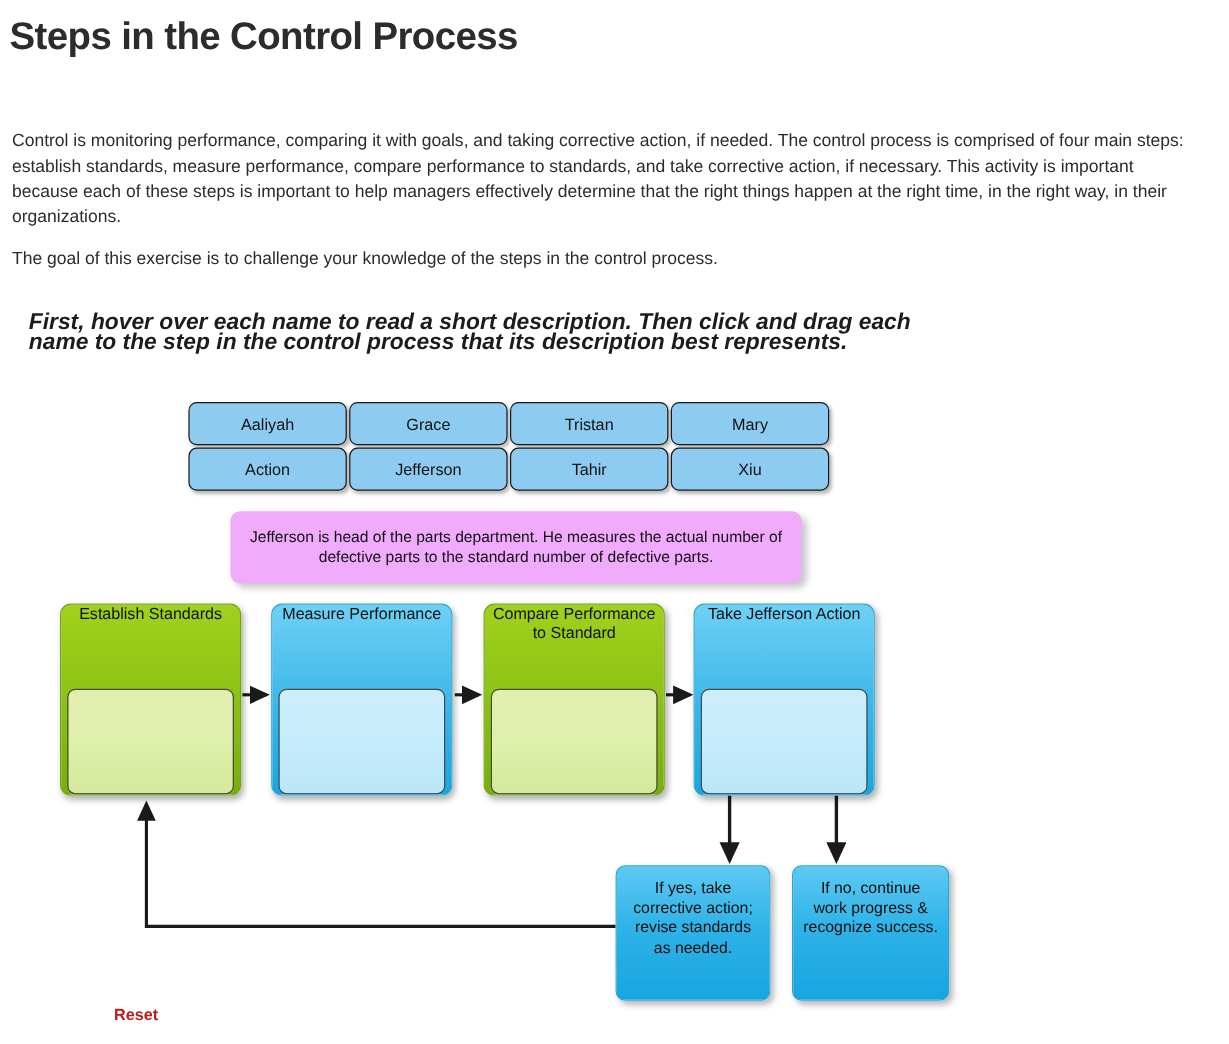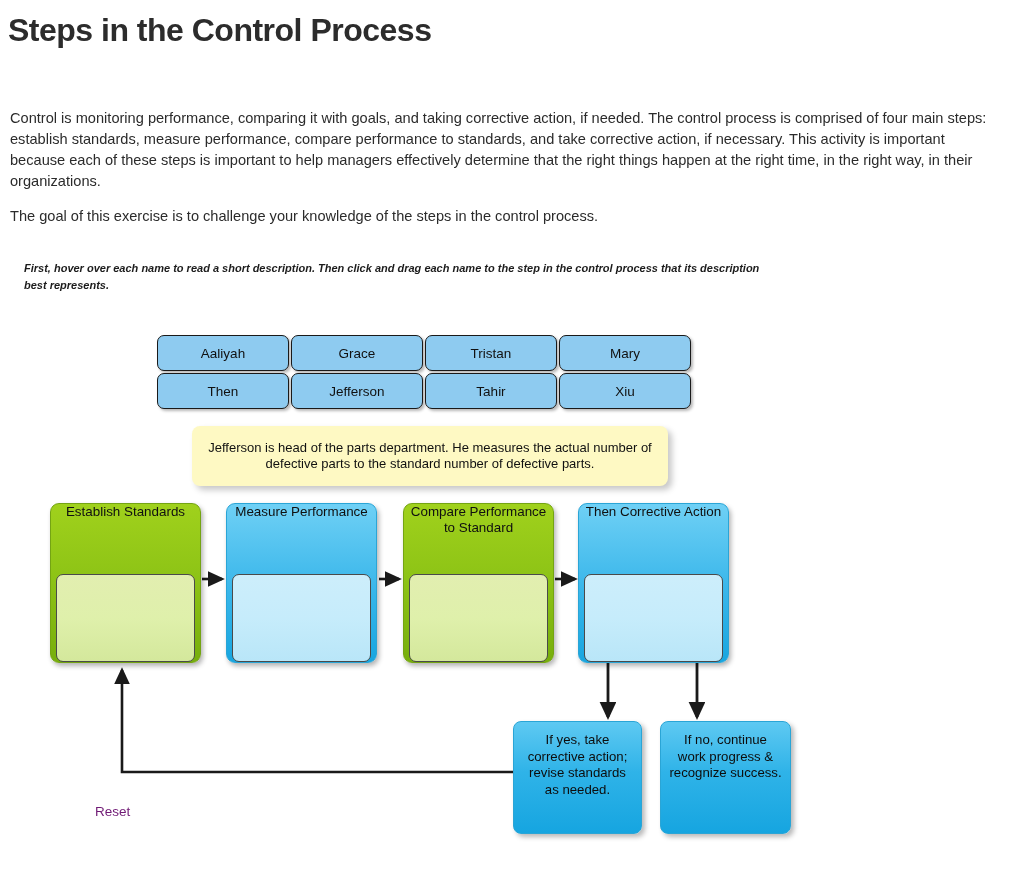--- a/index.html
+++ b/index.html
@@ -43,21 +43,21 @@
     width: 984px;
     font-size: 14.6px;
     line-height: 21px;
     color: #2b2b2b;
   }
   .instruction {
     position: absolute;
     left: 24px;
     top: 260px;
     width: 740px;
-    font-size: 11px;
+    font-size: 19px;
     line-height: 17px;
     font-style: italic;
     font-weight: bold;
     color: #1c1c1c;
   }
 
   
   .tiles {
     position: absolute;
     left: 157px;
@@ -87,21 +87,21 @@
   }
 
   
   .tooltip {
     position: absolute;
     left: 192px;
     top: 426px;
     width: 476px;
     height: 60px;
     box-sizing: border-box;
-    background: #fef9c3;
+    background: #f0abfc;
     border-radius: 8px;
     display: flex;
     align-items: center;
     justify-content: center;
     text-align: center;
     padding: 4px 10px;
     font-size: 13px;
     line-height: 16px;
     color: #111111;
     box-shadow: 4px 4px 6px rgba(0,0,0,0.22);
@@ -168,24 +168,24 @@
     top: 0;
     width: 1024px;
     height: 870px;
     pointer-events: none;
   }
 
   
   .reset-btn {
     position: absolute;
     left: 95px;
-    top: 804px;
+    top: 838px;
     font-size: 13.5px;
-    font-weight: normal;
-    color: #701a75;
+    font-weight: bold;
+    color: #b91c1c;
     cursor: pointer;
     user-select: none;
   }
 </style>
 </head>
 <body>
 
 <div class="page-title">Steps in the Control Process</div>
 
 <div class="intro-block">Control is monitoring performance, comparing it with goals, and taking corrective action, if needed. The control process is comprised of four main steps: establish standards, measure performance, compare performance to standards, and take corrective action, if necessary. This activity is important because each of these steps is important to help managers effectively determine that the right things happen at the right time, in the right way, in their organizations.</div>
@@ -195,21 +195,21 @@
 <div class="instruction">First, hover over each name to read a short description. Then click and drag each name to the step in the control process that its description best represents.</div>
 
 <div class="tiles">
   <div class="tile-row">
     <div class="tile">Aaliyah</div>
     <div class="tile">Grace</div>
     <div class="tile">Tristan</div>
     <div class="tile">Mary</div>
   </div>
   <div class="tile-row">
-    <div class="tile">Then</div>
+    <div class="tile">Action</div>
     <div class="tile">Jefferson</div>
     <div class="tile">Tahir</div>
     <div class="tile">Xiu</div>
   </div>
 </div>
 
 <div class="tooltip">Jefferson is head of the parts department. He measures the actual number of defective parts to the standard number of defective parts.</div>
 
 <svg class="svg-layer" viewBox="0 0 1024 870">
   <defs>
@@ -237,21 +237,21 @@
   <div class="step-label">Measure Performance</div>
   <div class="dropzone blue" style="top:70px; height:86px;"></div>
 </div>
 
 <div class="step green" style="left:403px; top:503px; width:151px; height:160px;">
   <div class="step-label">Compare Performance to Standard</div>
   <div class="dropzone green" style="top:70px; height:86px;"></div>
 </div>
 
 <div class="step blue" style="left:578px; top:503px; width:151px; height:160px;">
-  <div class="step-label">Then Corrective Action</div>
+  <div class="step-label">Take Jefferson Action</div>
   <div class="dropzone blue" style="top:70px; height:86px;"></div>
 </div>
 
 <div class="outcome" style="left:513px; top:721px; width:129px; height:113px;">If yes, take corrective action; revise standards as needed.</div>
 
 <div class="outcome" style="left:660px; top:721px; width:131px; height:113px;">If no, continue work progress &amp; recognize success.</div>
 
 <div class="reset-btn">Reset</div>
 
 </body></html>

